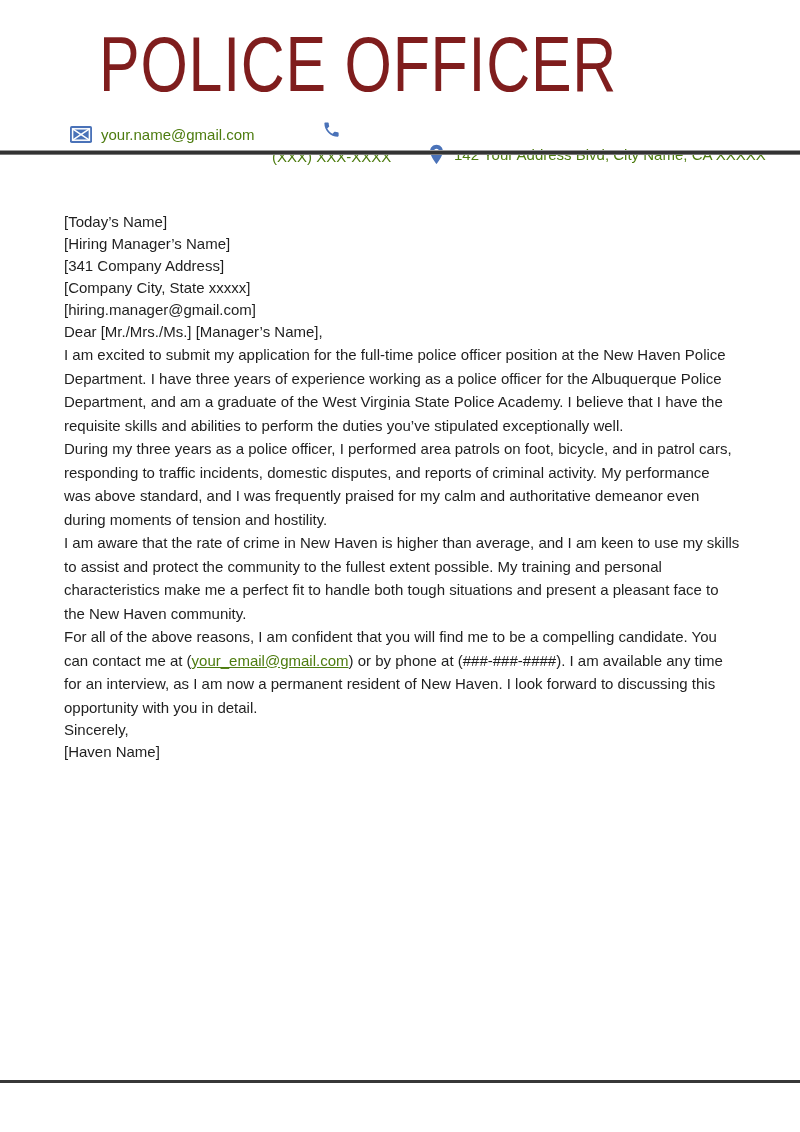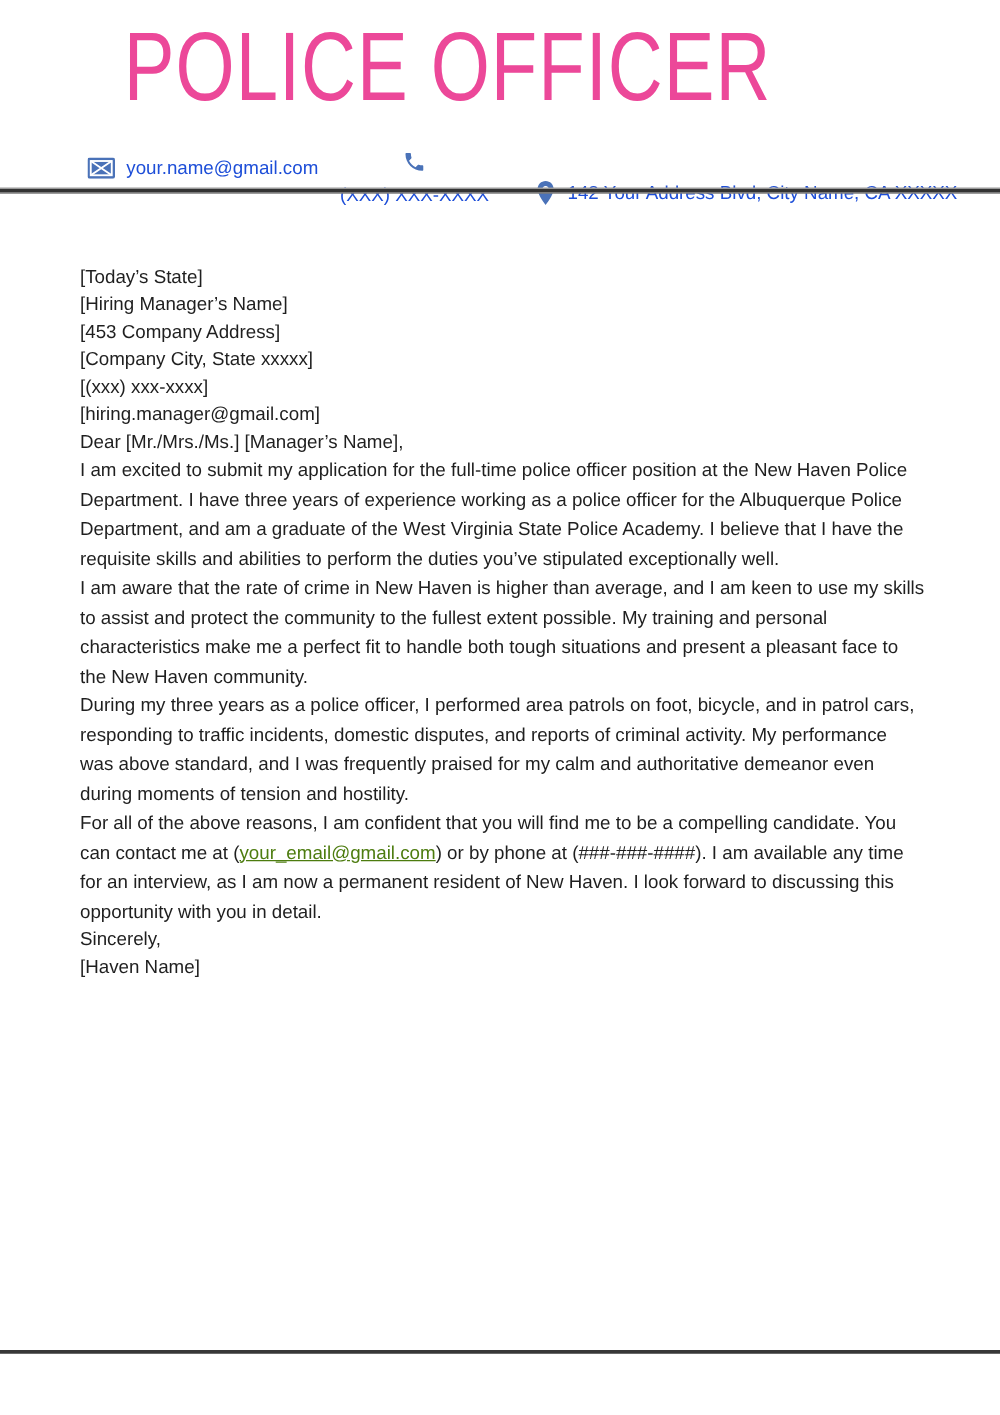--- a/index.html
+++ b/index.html
@@ -9,29 +9,29 @@
     height: 1132px;
     background: #ffffff;
     font-family: "Liberation Sans", "DejaVu Sans", sans-serif;
     color: #1f1f1f;
     overflow: hidden;
   }
 
   
   .title {
     position: absolute;
-    top: 13px;
+    top: 24px;
     left: 0;
     width: 716px;
     margin: 0;
     text-align: center;
     font-size: 78px;
     line-height: 1.04;
     font-weight: 400;
-    color: #ec4899;
+    color: #7f1d1d;
     white-space: nowrap;
   }
   .title-inner {
     display: inline-block;
     transform: scaleX(0.78);
     transform-origin: center;
     letter-spacing: 1px;
   }
   .contacts {
     position: absolute;
@@ -40,21 +40,21 @@
     width: 800px;
     height: 28px;
   }
   .contact {
     position: absolute;
     display: flex;
     align-items: center;
     gap: 9px;
     height: 28px;
     font-size: 15px;
-    color: #1d4ed8;
+    color: #4d7c0f;
     white-space: nowrap;
   }
   .contact-email    { left: 70px; }
   .contact-phone    { left: 272px; flex-direction: column; }
   .contact-address  { left: 428px; margin-top: 20px; }
   .contact .icon { display: inline-flex; align-items: center; }
 
   .header-rule {
     position: absolute;
     top: 150px;
@@ -136,35 +136,34 @@
       </span>
       <span>142 Your Address Blvd, City Name, CA XXXXX</span>
     </div>
 
   </div>
 
   <div class="header-rule"></div>
 
   <main class="letter">
 
-    <p class="date-line">[Today’s State]</p>
+    <p class="date-line">[Today’s Name]</p>
 
     <div class="recipient">
       <p>[Hiring Manager’s Name]</p>
-      <p>[453 Company Address]</p>
+      <p>[341 Company Address]</p>
       <p>[Company City, State xxxxx]</p>
-      <p>[(xxx) xxx-xxxx]</p>
       <p>[hiring.manager@gmail.com]</p>
     </div>
 
     <p class="salutation">Dear [Mr./Mrs./Ms.] [Manager’s Name],</p>
 
     <p class="para">I am excited to submit my application for the full-time police officer position at the New Haven Police Department. I have three years of experience working as a police officer for the Albuquerque Police Department, and am a graduate of the West Virginia State Police Academy. I believe that I have the requisite skills and abilities to perform the duties you’ve stipulated exceptionally well.</p>
+    <p class="para">During my three years as a police officer, I performed area patrols on foot, bicycle, and in patrol cars, responding to traffic incidents, domestic disputes, and reports of criminal activity. My performance was above standard, and I was frequently praised for my calm and authoritative demeanor even during moments of tension and hostility.</p>
     <p class="para">I am aware that the rate of crime in New Haven is higher than average, and I am keen to use my skills to assist and protect the community to the fullest extent possible. My training and personal characteristics make me a perfect fit to handle both tough situations and present a pleasant face to the New Haven community.</p>
-    <p class="para">During my three years as a police officer, I performed area patrols on foot, bicycle, and in patrol cars, responding to traffic incidents, domestic disputes, and reports of criminal activity. My performance was above standard, and I was frequently praised for my calm and authoritative demeanor even during moments of tension and hostility.</p>
 
     <p class="para"><span>For all of the above reasons, I am confident that you will find me to be a compelling candidate. You can contact me at (</span><a class="email-link" href="#">your_email@gmail.com</a><span>) or by phone at (###-###-####). I am available any time for an interview, as I am now a permanent resident of New Haven. I look forward to discussing this opportunity with you in detail.</span></p>
 
     <p class="closing-line">Sincerely,</p>
 
     <p class="signature">[Haven Name]</p>
 
   </main>
 
   <div class="bottom-rule"></div>

